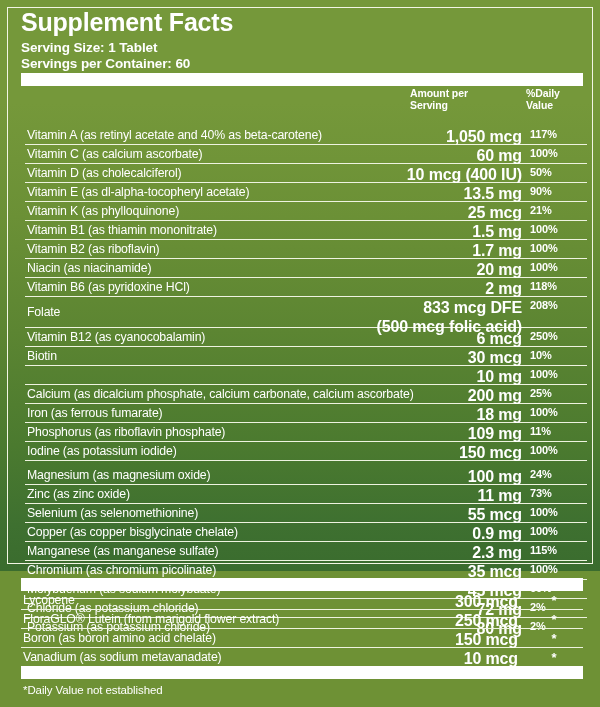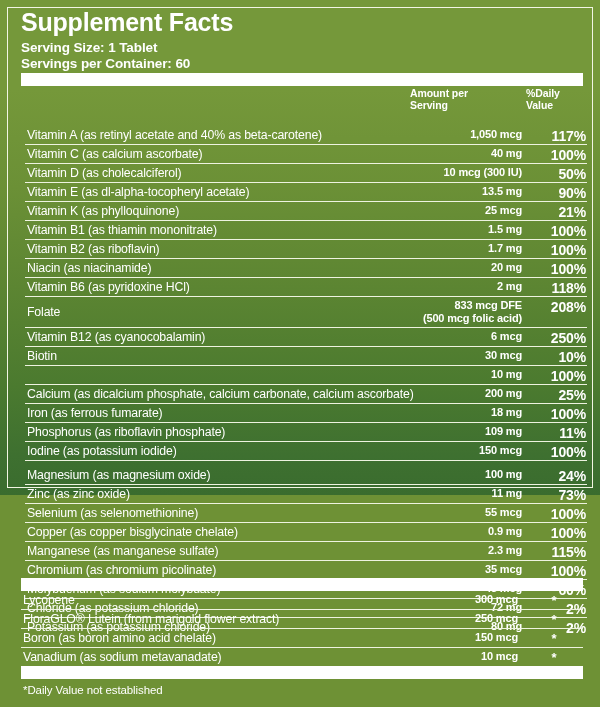--- a/index.html
+++ b/index.html
@@ -10,21 +10,21 @@
     width: 600px;
     height: 707px;
     font-family: "Liberation Sans", sans-serif;
     background: #6e9135;
     overflow: hidden;
   }
 
   .label-panel {
     position: relative;
     width: 600px;
-    height: 495px;
+    height: 571px;
     box-sizing: border-box;
     background: linear-gradient(to bottom,
         #75983a 0%,
         #75983a 18%,
         #6b9036 38%,
         #5c8532 58%,
         #4b7a2f 78%,
         #3e7030 92%,
         #3a6c2e 100%);
   }
@@ -144,41 +144,41 @@
   }
   .row.tall .nutrient {
     top: 8px;
   }
 
   .amount {
     position: absolute;
     left: 330px;
     width: 167px;
     top: 2px;
-    font-size: 11px;
+    font-size: 16px;
     font-weight: bold;
     color: #ffffff;
     text-align: right;
     letter-spacing: -0.15px;
     line-height: 1.16;
   }
   .amount .sub {
     display: block;
     font-weight: bold;
   }
 
   .dv {
     position: absolute;
     left: 505px;
     width: 56px;
     top: 2px;
-    font-size: 14px;
-    font-weight: bold;
-    color: #ffffff;
-    text-align: right;
+    font-size: 11px;
+    font-weight: bold;
+    color: #ffffff;
+    text-align: left;
     letter-spacing: -0.15px;
   }
   .dv.star {
     text-align: center;
     padding-right: 6px;
     font-size: 13px;
   }
 
   
   .footnote {
@@ -215,26 +215,26 @@
     </div>
 
     <div class="rows" id="rows-main">
         <div class="row">
           <div class="nutrient">Vitamin A (as retinyl acetate and 40% as beta-carotene)</div>
           <div class="amount"><span>1,050 mcg</span></div>
           <div class="dv">117%</div>
         </div>
         <div class="row">
           <div class="nutrient">Vitamin C (as calcium ascorbate)</div>
-          <div class="amount"><span>40 mg</span></div>
+          <div class="amount"><span>60 mg</span></div>
           <div class="dv">100%</div>
         </div>
         <div class="row">
           <div class="nutrient">Vitamin D (as cholecalciferol)</div>
-          <div class="amount"><span>10 mcg (300 IU)</span></div>
+          <div class="amount"><span>10 mcg (400 IU)</span></div>
           <div class="dv">50%</div>
         </div>
         <div class="row">
           <div class="nutrient">Vitamin E (as dl-alpha-tocopheryl acetate)</div>
           <div class="amount"><span>13.5 mg</span></div>
           <div class="dv">90%</div>
         </div>
         <div class="row">
           <div class="nutrient">Vitamin K (as phylloquinone)</div>
           <div class="amount"><span>25 mcg</span></div>

